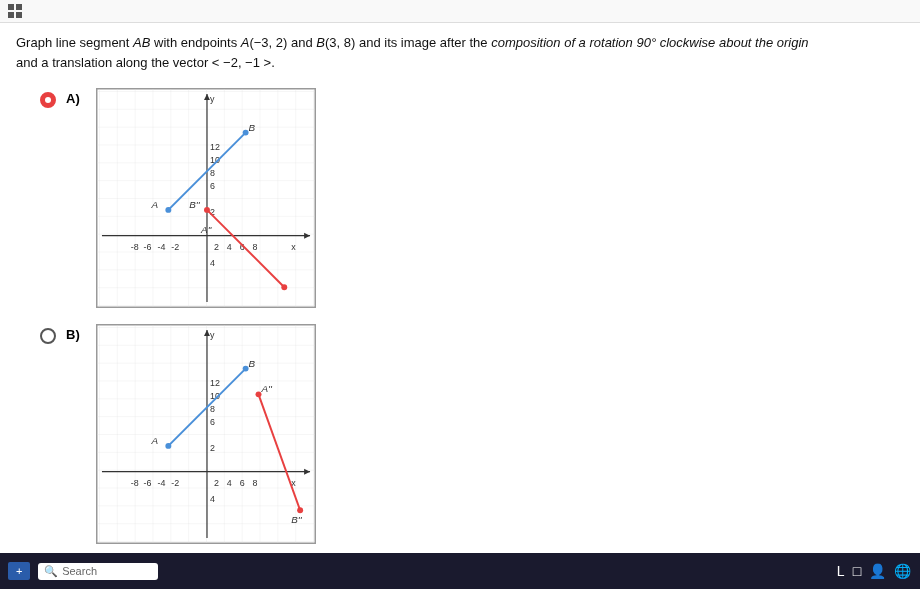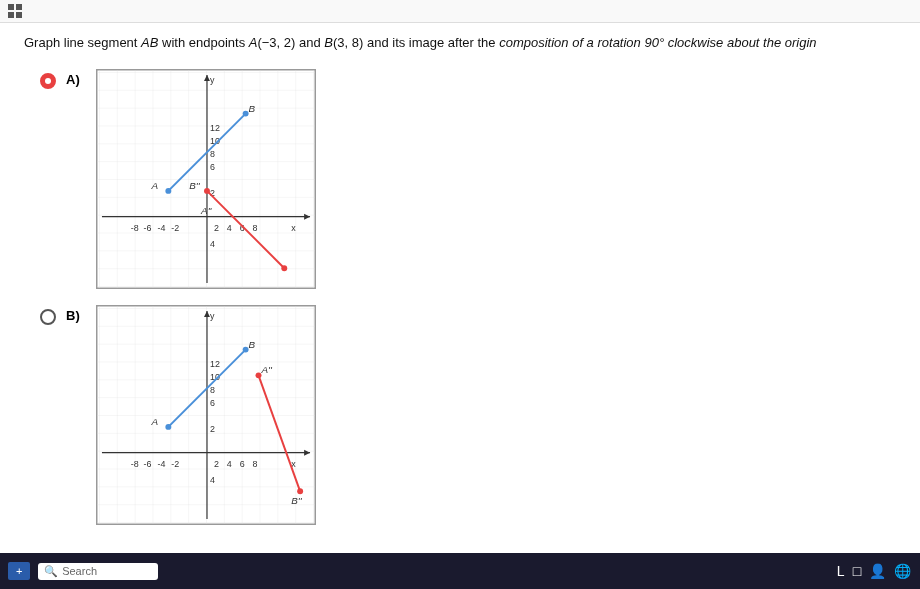--- a/index.html
+++ b/index.html
@@ -24,21 +24,21 @@
       grid-template-columns: 1fr 1fr;
       gap: 2px;
       width: 14px;
       height: 14px;
     }
     .grid-icon span {
       background: #555;
       display: block;
     }
     .question-text {
-      padding: 10px 16px 6px 24px;
+      padding: 10px 16px 6px 16px;
       font-size: 13px;
       color: #111;
       line-height: 1.5;
     }
     .question-text em {
       font-style: italic;
     }
     .options-container {
       display: flex;
       flex-direction: column;
@@ -141,20 +141,21 @@
   <div class="grid-icon">
     <span></span>
       <span></span>
       <span></span>
       <span></span>
   </div>
 </div>
 
 <div class="question-text">
   Graph line segment <em>AB</em> with endpoints <em>A</em>(−3, 2) <span>and</span> <em>B</em>(3, 8) and its image after the <em>composition of a rotation 90° clockwise about the origin</em><br>
+  <span>and a translation along the vector &lt; −2, −1 &gt;.</span>
 </div>
 
 <div class="options-container">
 
   <div class="option">
     <div class="option-radio selected"></div>
     <div class="option-label">A)</div>
     <div class="graph-container">
       <svg class="graph" viewBox="0 0 220 220">
 

